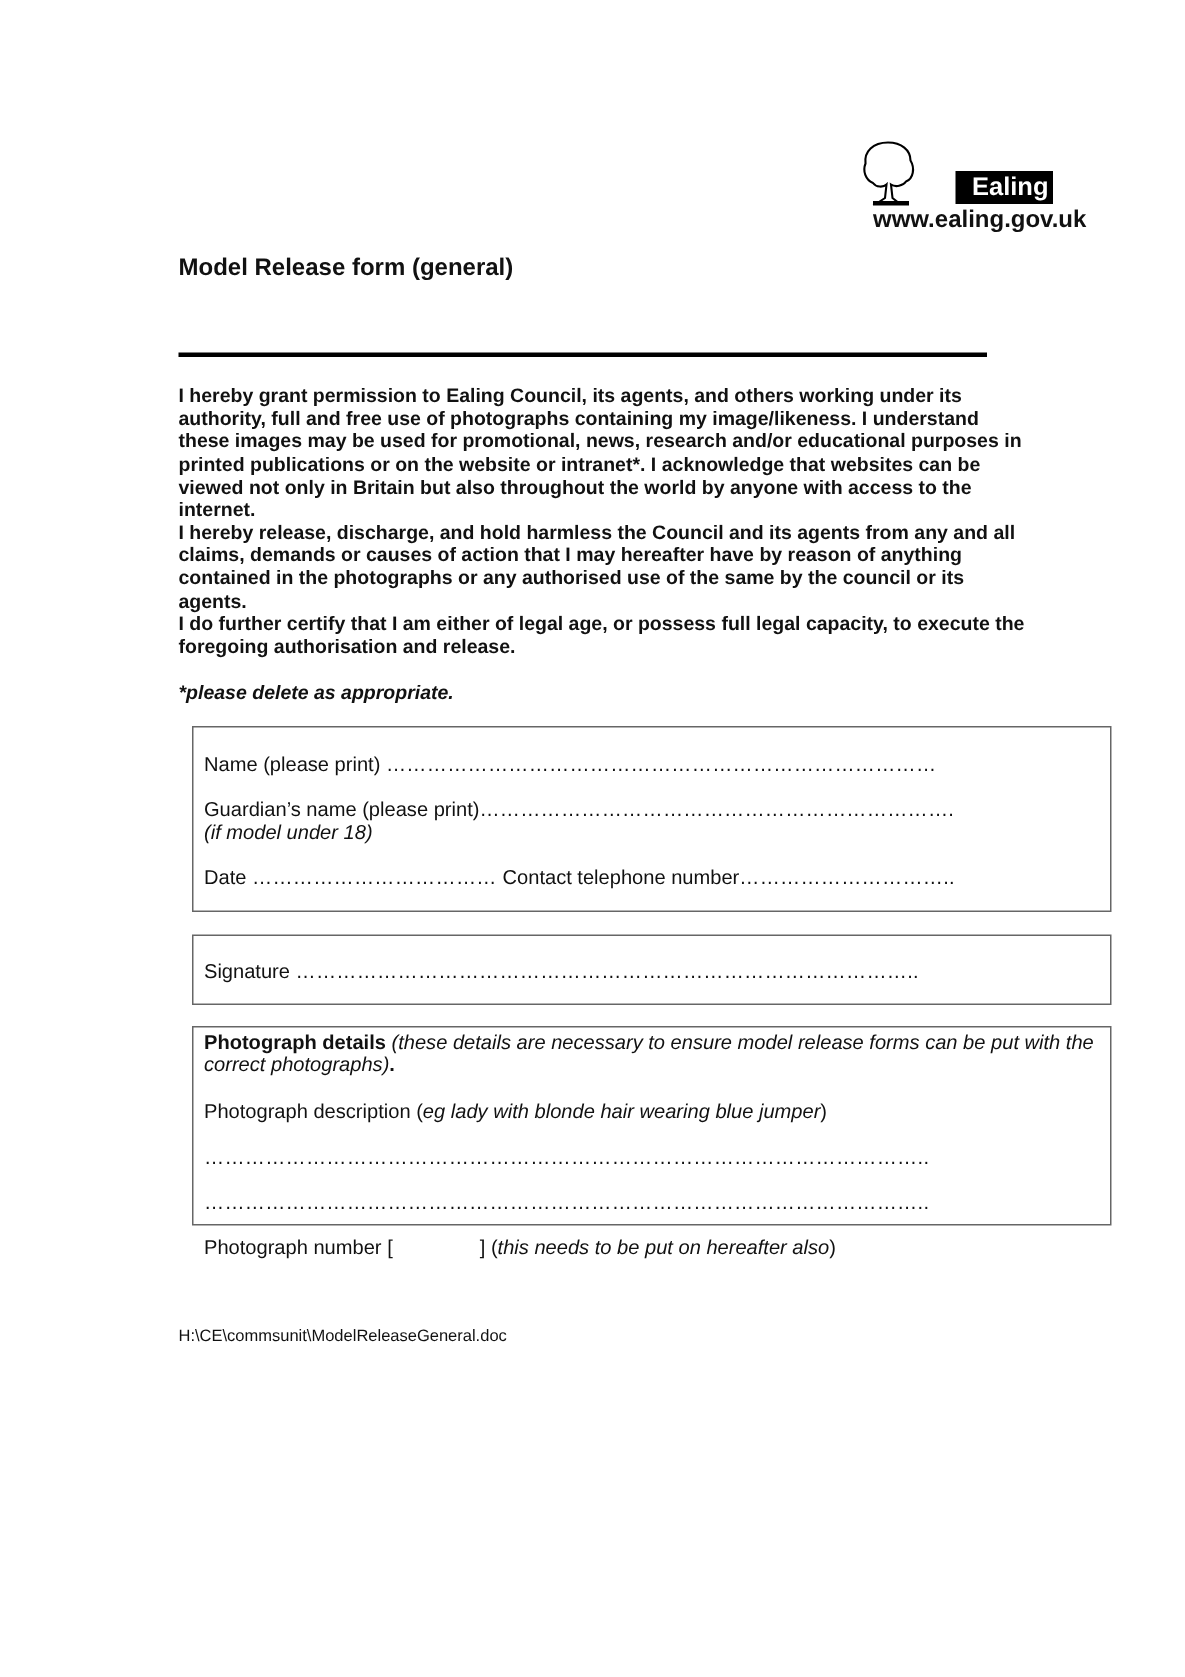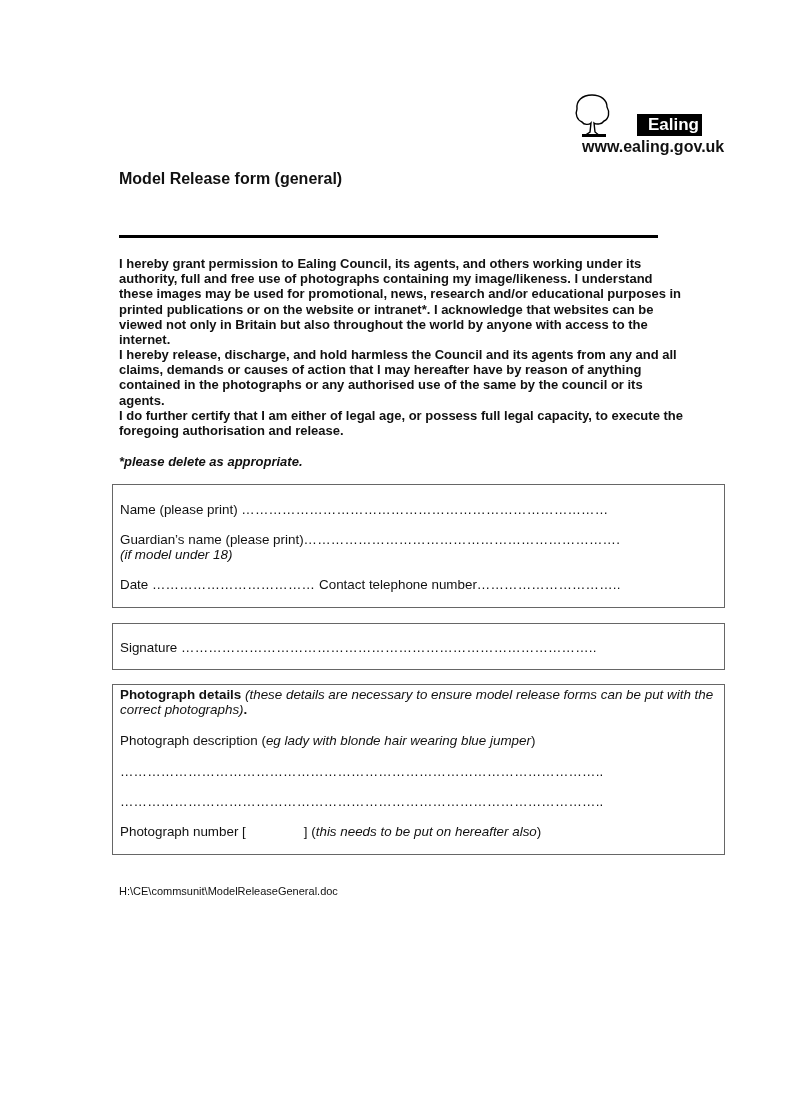--- a/index.html
+++ b/index.html
@@ -8,24 +8,24 @@
   .logo-tree { position: absolute; left: 0; top: 0; width: 40px; height: 46px; }
   .logo-box { position: absolute; left: 34px; top: 22px; width: 65px; height: 22px; background: #000; color: #fff; font-weight: bold; font-size: 17px; line-height: 22px; text-align: right; padding-right: 3px; box-sizing: border-box; margin-left: 31px; }
   .logo-url { position: absolute; left: 10px; top: 46px; font-size: 16px; font-weight: bold; color: #111; white-space: nowrap; }
   .title { position: absolute; left: 119px; top: 170px; font-size: 16px; font-weight: bold; margin: 0; }
   .rule { position: absolute; left: 119px; top: 235px; width: 539px; height: 3px; background: #000; }
   .para { position: absolute; left: 119px; width: 570px; font-size: 13px; line-height: 15.2px; margin: 0; font-weight: bold; }
   .p1 { top: 256px; }
   .p2 { top: 347px; }
   .p3 { top: 408px; }
   .p4 { top: 454px; font-style: italic; }
-  .box { position: absolute; left: 112px; width: 613px; border: 1.5px solid #666; box-sizing: border-box; }
+  .box { position: absolute; left: 128px; width: 613px; border: 1.5px solid #666; box-sizing: border-box; }
   .box1 { top: 484px; height: 124px; }
   .box2 { top: 623px; height: 47px; }
-  .box3 { top: 684px; height: 171px; }
+  .box3 { top: 684px; height: 133px; }
   .row { position: absolute; left: 7px; font-size: 13.4px; line-height: 15px; white-space: nowrap; }
   .it { font-style: italic; }
   .b { font-weight: bold; }
   .dots { letter-spacing: 0.2px; }
   .footer { position: absolute; left: 119px; top: 885px; font-size: 11px; }
 </style>
 </head>
 <body>
 
 <div class="logo">

